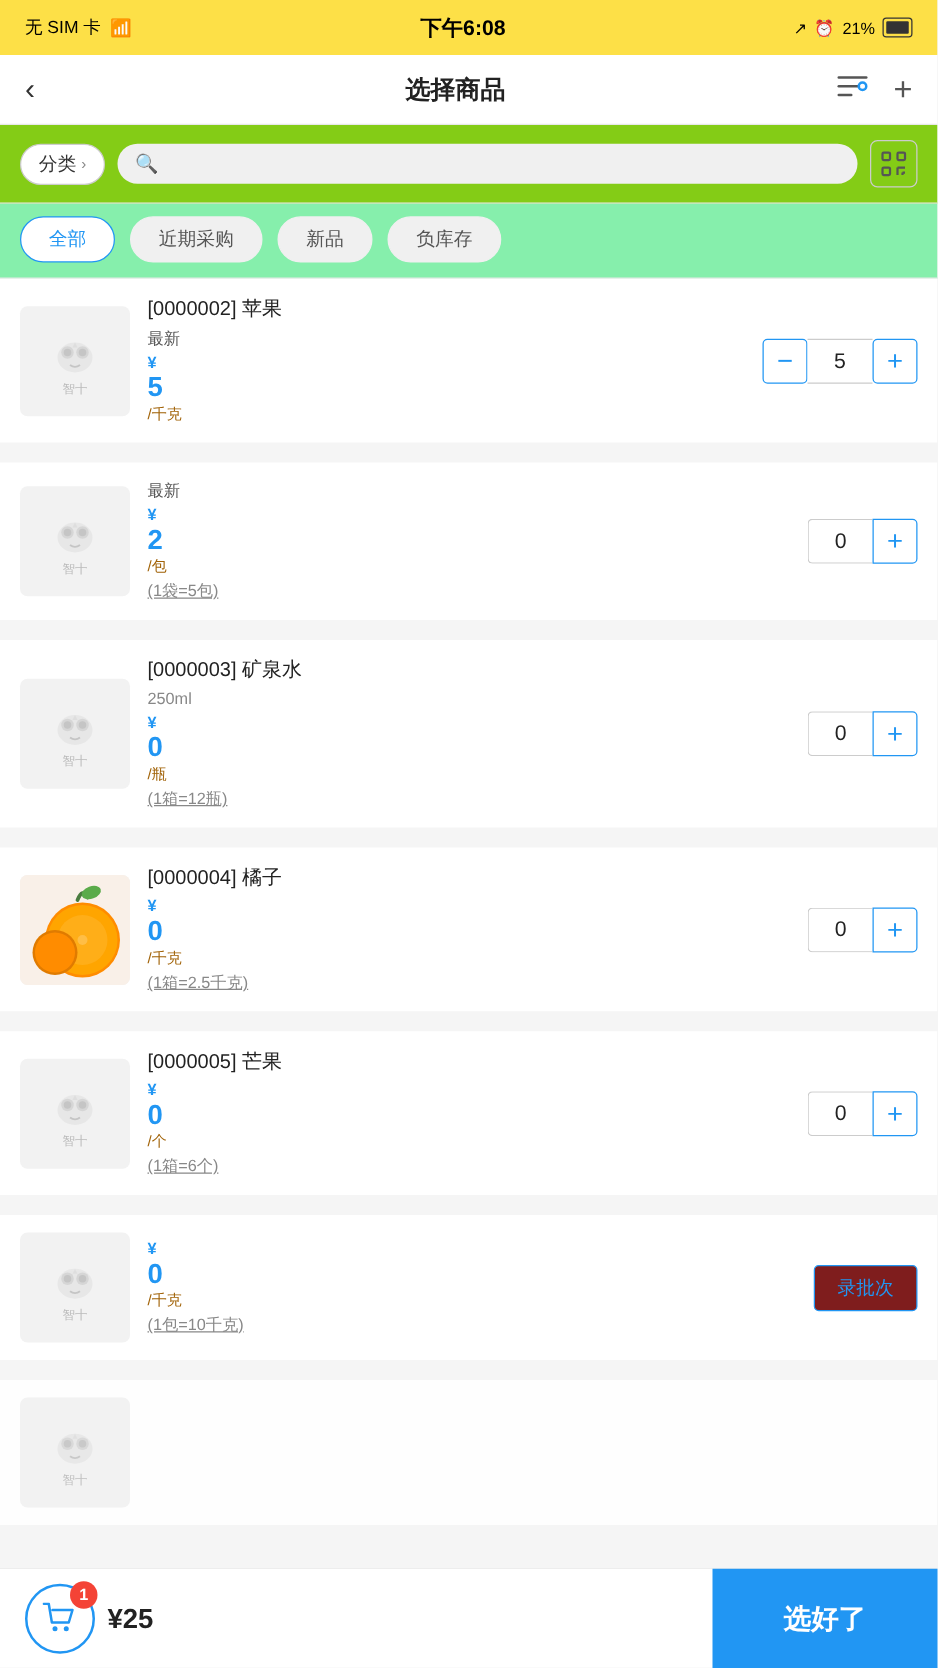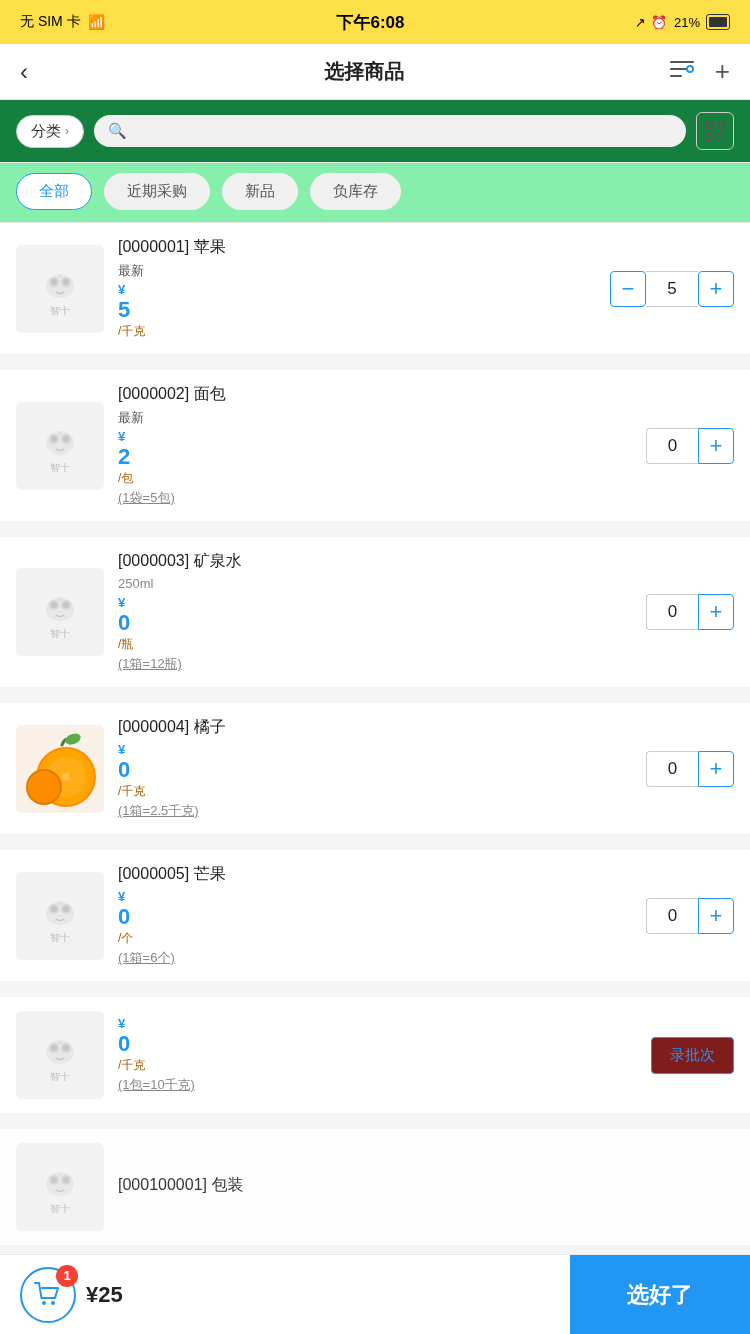--- a/index.html
+++ b/index.html
@@ -49,21 +49,21 @@
       font-size: 24px; color: #333; cursor: pointer;
       width: 40px; display: flex; align-items: center;
     }
     .nav-title { font-size: 20px; font-weight: 600; color: #222; }
     .nav-actions { display: flex; align-items: center; gap: 20px; }
     .nav-filter-icon { font-size: 22px; color: #555; cursor: pointer; }
     .nav-add-icon { font-size: 26px; color: #555; cursor: pointer; font-weight: 300; }
 
     
     .search-bar {
-      background: #15803d;
+      background: #84cc16;
       padding: 12px 16px;
       display: flex;
       align-items: center;
       gap: 10px;
       border-bottom: 1px solid #e8e8e8;
     }
     .category-btn {
       display: flex; align-items: center; gap: 4px;
       border: 1px solid #ccc; border-radius: 20px;
       padding: 6px 14px; font-size: 15px; color: #333;
@@ -265,21 +265,21 @@
           <circle cx="28" cy="22" r="5" fill="#bbb"></circle>
           <circle cx="16" cy="22" r="3" fill="#999"></circle>
           <circle cx="28" cy="22" r="3" fill="#999"></circle>
           <path d="M18 32 Q22 35 26 32" stroke="#999" stroke-width="1.5" fill="none"></path>
           <polygon points="22,14 20,18 24,18" fill="#ccc"></polygon>
         </svg>
         <span style="font-size:10px;color:#bbb;">智十</span>
       </div>
     </div>
     <div class="product-info">
-      <div class="product-name">[0000001] 苹果</div>
+      <div class="product-name">[0000002] 苹果</div>
       <div class="product-price-row">
         <span class="price-label">最新</span>
         <span class="price-currency"> ¥</span>
         <span class="price-value">5</span>
         <span class="price-unit">/千克</span>
       </div>
     </div>
     <div class="qty-control">
       <button class="qty-btn">−</button>
       <input class="qty-input" type="text" value="5" style="">
@@ -298,21 +298,20 @@
           <circle cx="28" cy="22" r="5" fill="#bbb"></circle>
           <circle cx="16" cy="22" r="3" fill="#999"></circle>
           <circle cx="28" cy="22" r="3" fill="#999"></circle>
           <path d="M18 32 Q22 35 26 32" stroke="#999" stroke-width="1.5" fill="none"></path>
           <polygon points="22,14 20,18 24,18" fill="#ccc"></polygon>
         </svg>
         <span style="font-size:10px;color:#bbb;">智十</span>
       </div>
     </div>
     <div class="product-info">
-      <div class="product-name">[0000002] 面包</div>
       <div class="product-price-row">
         <span class="price-label">最新</span>
         <span class="price-currency"> ¥</span>
         <span class="price-value">2</span>
         <span class="price-unit">/包</span>
         <span class="price-unit-sub">(1袋=5包)</span>
       </div>
     </div>
     <div class="qty-control">
       <input class="qty-input" type="text" value="0" style="border-left: 1.5px solid rgb(204, 204, 204); border-radius: 4px 0px 0px 4px;">
@@ -455,23 +454,20 @@
           <circle cx="16" cy="22" r="5" fill="#bbb"></circle>
           <circle cx="28" cy="22" r="5" fill="#bbb"></circle>
           <circle cx="16" cy="22" r="3" fill="#999"></circle>
           <circle cx="28" cy="22" r="3" fill="#999"></circle>
           <path d="M18 32 Q22 35 26 32" stroke="#999" stroke-width="1.5" fill="none"></path>
           <polygon points="22,14 20,18 24,18" fill="#ccc"></polygon>
         </svg>
         <span style="font-size:10px;color:#bbb;">智十</span>
       </div>
     </div>
-    <div class="product-info">
-      <div class="product-name">[000100001] 包装</div>
-    </div>
   </div>
 
   <div style="height: 80px;"></div>
 </div>
 
 <div class="bottom-bar">
   <div class="cart-section">
     <div class="cart-icon-wrap">
       <svg width="28" height="26" viewBox="0 0 28 26" fill="none">
         <path d="M1 1H5L7.5 16H21L24 6H8" stroke="#2196F3" stroke-width="2" stroke-linecap="round" stroke-linejoin="round"></path>

